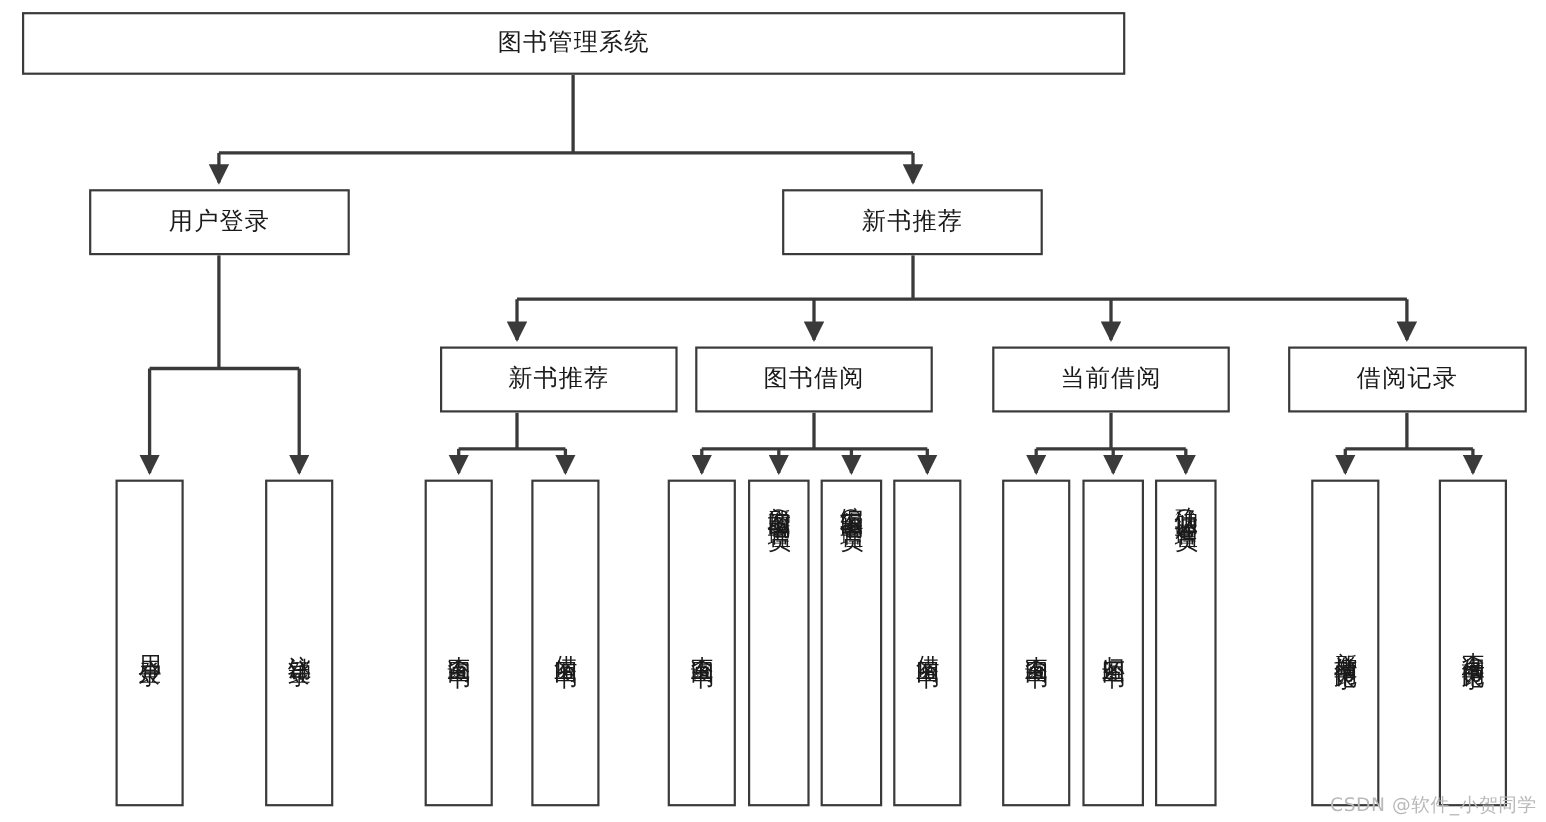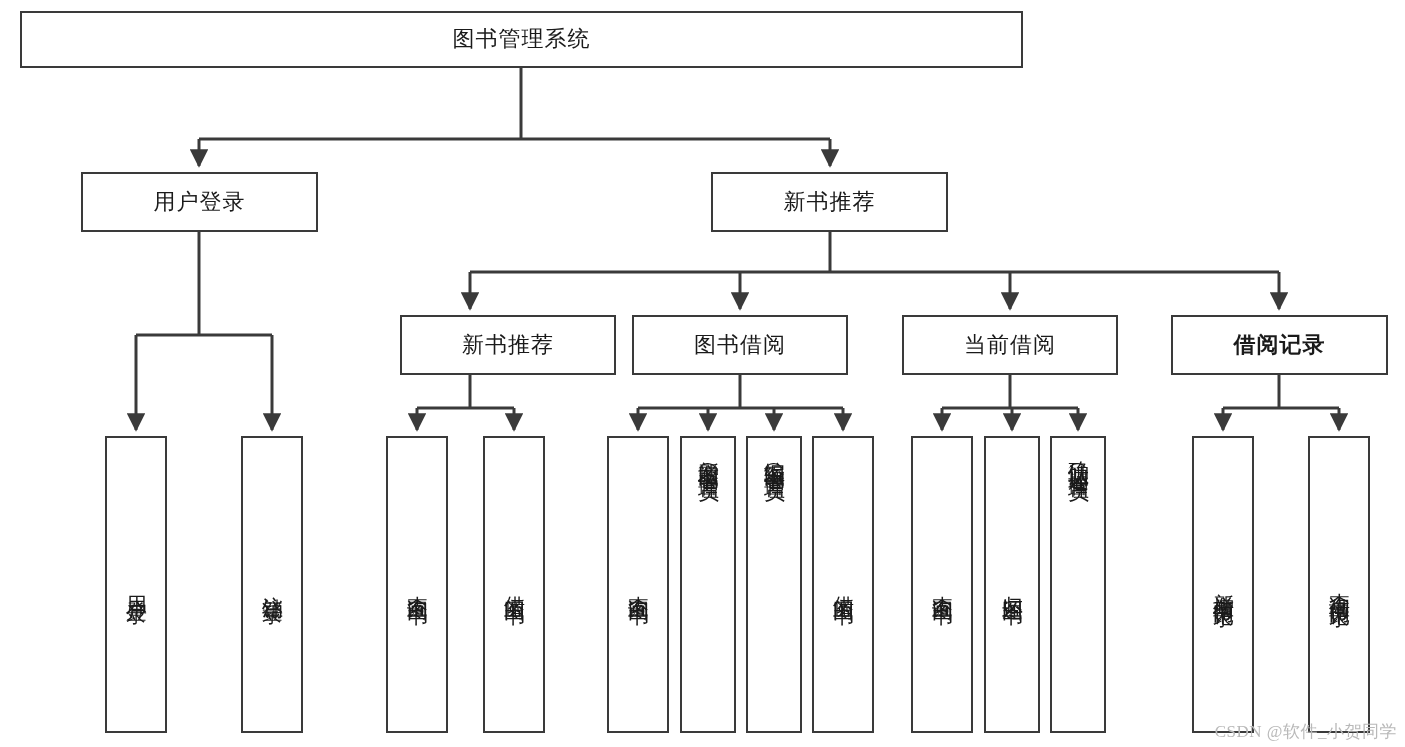--- a/index.html
+++ b/index.html
@@ -57,21 +57,20 @@
     padding-top: 6px;
   }
   .watermark {
     position: absolute;
     right: 8px;
     bottom: 4px;
     font-size: 17px;
     color: #b9b9b9;
     letter-spacing: 0.5px;
     white-space: nowrap;
-    font-family: Liberation Serif, serif;
   }
 </style>
 </head>
 <body>
 
 <div id="canvas">
 
   <svg id="wires" viewBox="0 0 1405 747" xmlns="http://www.w3.org/2000/svg">
     <defs>
       <marker id="arrow" viewBox="0 0 10 10" refX="9" refY="5" markerWidth="6.2" markerHeight="6.2" orient="auto-start-reverse">
@@ -135,21 +134,21 @@
 
   <div class="node node-h" style="left:362px; top:315px; width:216px; height:60px;margin-left:38px;">
     <span>新书推荐</span>
   </div>
   <div class="node node-h" style="left:902px; top:315px; width:216px; height:60px;">
     <span>当前借阅</span>
   </div>
   <div class="node node-h" style="left:632px; top:315px; width:216px; height:60px;">
     <span>图书借阅</span>
   </div>
-  <div class="node node-h" style="left:1171px; top:315px; width:217px; height:60px;font-weight:bold;">
+  <div class="node node-h" style="left:1171px; top:315px; width:217px; height:60px;">
     <span>借阅记录</span>
   </div>
 
   <div class="node node-v" style="left:105px; top:436px; width:62px; height:297px;">
     <span class="vtext">用户登录</span>
   </div>
   <div class="node node-v" style="left:241px; top:436px; width:62px; height:297px;">
     <span class="vtext">注销登录</span>
   </div>
 

